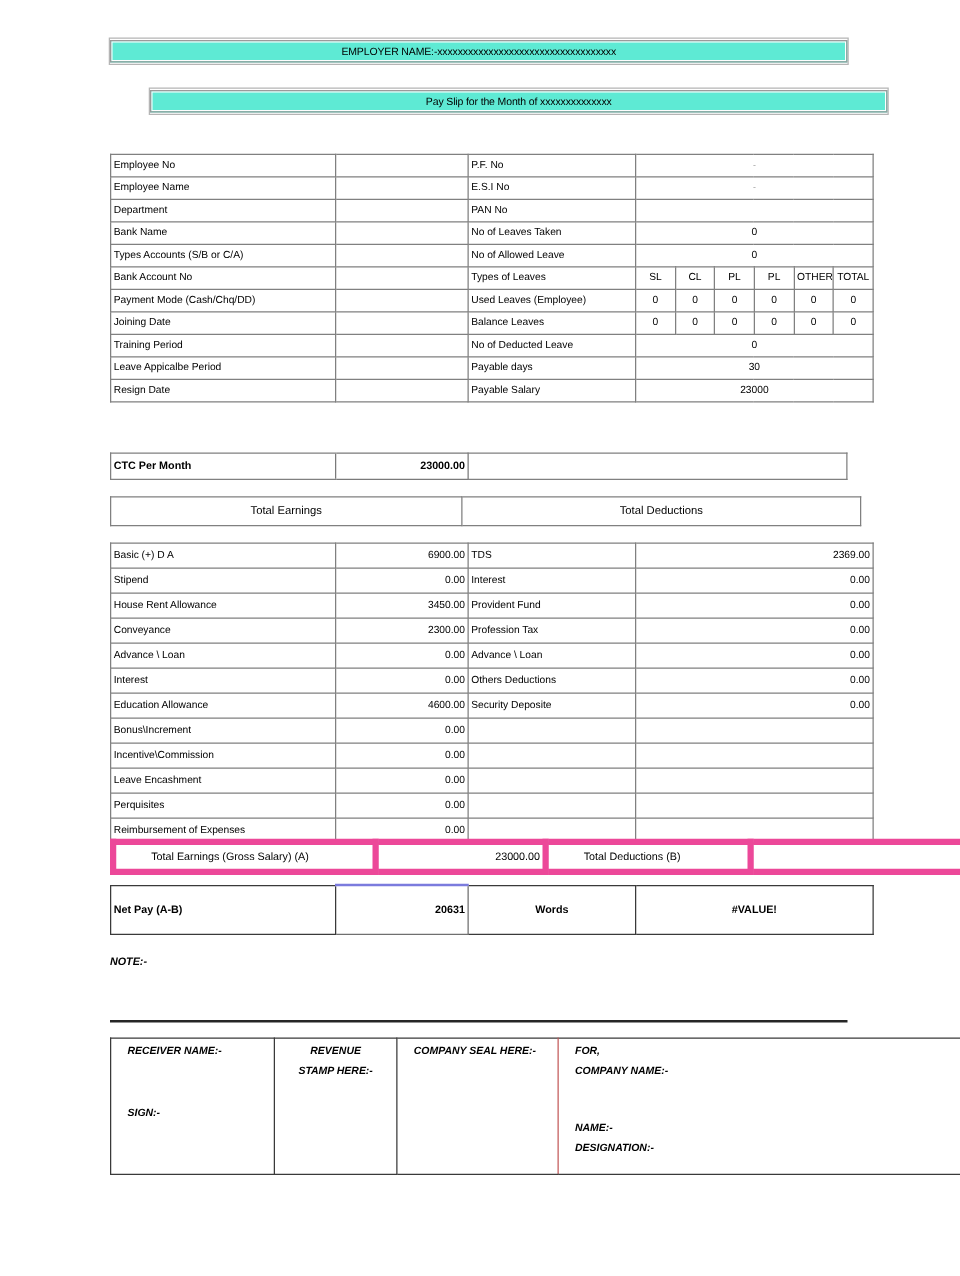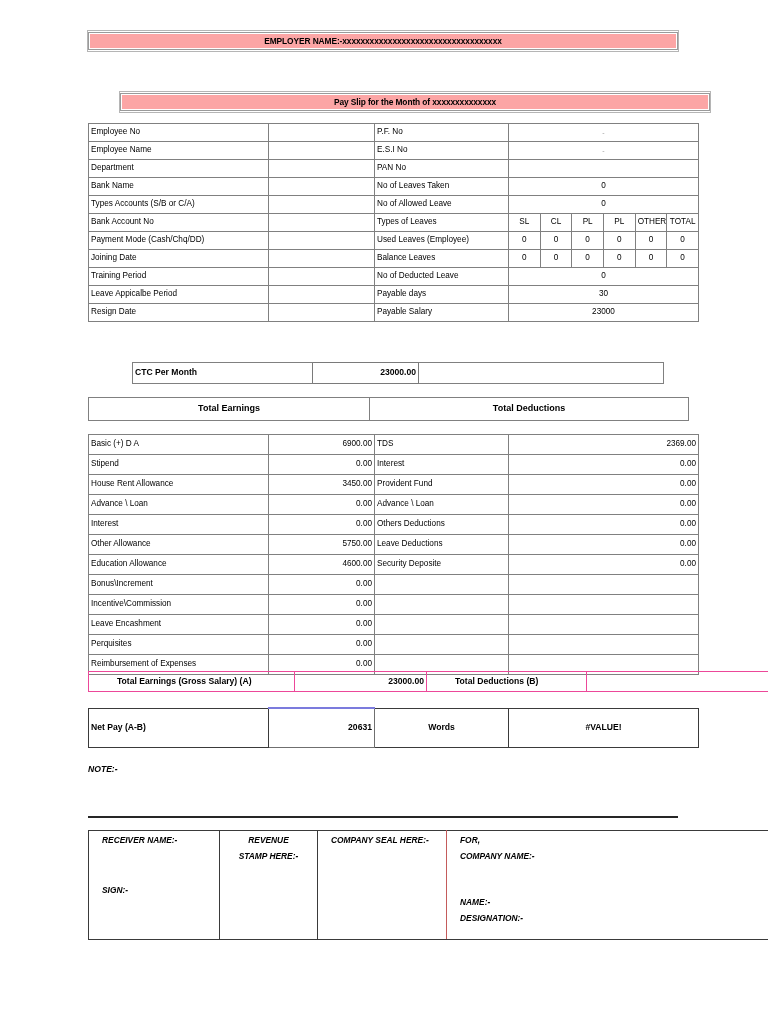--- a/index.html
+++ b/index.html
@@ -41,25 +41,25 @@
 
   
   .banner-wrap {
     position: absolute;
     left: 88px;
     width: 590px;
   }
   .banner {
     border: 1px solid #9a9a9a;
     box-shadow: 0 0 0 1px #ffffff inset;
-    background: #fca5a5;
+    background: #5eead4;
     height: 16px;
     line-height: 16px;
     text-align: center;
-    font-weight: bold;
+    font-weight: normal;
     font-size: 8.4px;
     letter-spacing: -0.1px;
     position: relative;
   }
   .banner::before {
     content: "";
     position: absolute;
     left: -2px; right: -2px; top: -3px; bottom: -3px;
     border: 1px solid #b5b5b5;
     pointer-events: none;
@@ -71,21 +71,21 @@
   .c-val    { width: 101px; }
   .c-rlabel { width: 129px; }
   .c-rval   { width: 185px; }
   .leaf-cell { width: 30.8px; text-align: center; }
   .leaf-total { width: 38px; text-align: center; }
   .leaf-others { width: 40px; text-align: center; }
   .ctr { text-align: center; }
   .dot { color: #9a9a9a; font-size: 7px; }
 
   
-  #ctc-table { position: absolute; left: 88px; top: 362px; width: 532px; margin-left: 44px; }
+  #ctc-table { position: absolute; left: 88px; top: 362px; width: 590px; }
   #ctc-table td { height: 18px; border: none; }
   .ctc-label {
     width: 175px;
     font-weight: bold;
     font-size: 8.6px;
     border-top: 1px solid #808080 !important;
     border-left: 1px solid #808080 !important;
     border-bottom: 1px solid #808080 !important;
   }
   .ctc-box {
@@ -101,42 +101,42 @@
     border-top: 1px solid #808080 !important;
     border-right: 1px solid #808080 !important;
     border-bottom: 1px solid #808080 !important;
   }
 
   
   #section-head { position: absolute; left: 88px; top: 397px; width: 590px; }
   #section-head td {
     height: 20px;
     text-align: center;
-    font-weight: bold;
+    font-weight: normal;
     font-size: 9px;
     border: 1px solid #808080;
   }
   .sh-left { width: 276px; }
   .sh-right { width: 314px; }
 
   
   #ed-table { position: absolute; left: 88px; top: 434px; width: 590px; }
   #ed-table td { height: 17px; }
   .e-name { width: 175px; }
   .e-amt  { width: 101px; text-align: right; }
   .d-name { width: 129px; }
   .d-amt  { width: 185px; text-align: right; }
 
   
   #totals-table { position: absolute; left: 88px; top: 671px; width: 590px; }
   #totals-table td {
     height: 17px;
-    font-weight: bold;
+    font-weight: normal;
     font-size: 8.6px;
-    border: 1px solid #ec4899;
+    border: 5px solid #ec4899;
     padding-left: 28px;
   }
 
   
   #netpay-table { position: absolute; left: 88px; top: 707px; width: 590px; }
   #netpay-table td {
     height: 36px;
     font-weight: bold;
     font-size: 8.6px;
     border: 1px solid #3a3a3a;
@@ -192,21 +192,21 @@
 </style>
 </head>
 <body>
 
 <div class="page">
 
   <div class="banner-wrap" style="top:32px;">
     <div class="banner">EMPLOYER NAME:-xxxxxxxxxxxxxxxxxxxxxxxxxxxxxxxxxxx</div>
   </div>
 
-  <div class="banner-wrap" style="top:93px;padding-left:32px;">
+  <div class="banner-wrap" style="top:72px;padding-left:32px;">
     <div class="banner">Pay Slip for the Month of xxxxxxxxxxxxxx</div>
   </div>
 
   <table class="tbl" id="details-table">
     <tbody>
 
       <tr>
         <td class="c-label">Employee No</td>
         <td class="c-val"></td>
         <td class="c-rlabel">P.F. No</td>
@@ -335,35 +335,35 @@
         <td class="d-name">Interest</td>
         <td class="d-amt">0.00</td>
       </tr>
       <tr>
         <td class="e-name">House Rent Allowance</td>
         <td class="e-amt">3450.00</td>
         <td class="d-name">Provident Fund</td>
         <td class="d-amt">0.00</td>
       </tr>
       <tr>
+        <td class="e-name">Conveyance</td>
+        <td class="e-amt">2300.00</td>
+        <td class="d-name">Profession Tax</td>
+        <td class="d-amt">0.00</td>
+      </tr>
+      <tr>
         <td class="e-name">Advance \ Loan</td>
         <td class="e-amt">0.00</td>
         <td class="d-name">Advance \ Loan</td>
         <td class="d-amt">0.00</td>
       </tr>
       <tr>
         <td class="e-name">Interest</td>
         <td class="e-amt">0.00</td>
         <td class="d-name">Others Deductions</td>
-        <td class="d-amt">0.00</td>
-      </tr>
-      <tr>
-        <td class="e-name">Other Allowance</td>
-        <td class="e-amt">5750.00</td>
-        <td class="d-name">Leave Deductions</td>
         <td class="d-amt">0.00</td>
       </tr>
       <tr>
         <td class="e-name">Education Allowance</td>
         <td class="e-amt">4600.00</td>
         <td class="d-name">Security Deposite</td>
         <td class="d-amt">0.00</td>
       </tr>
       <tr>
         <td class="e-name">Bonus\Increment</td>

